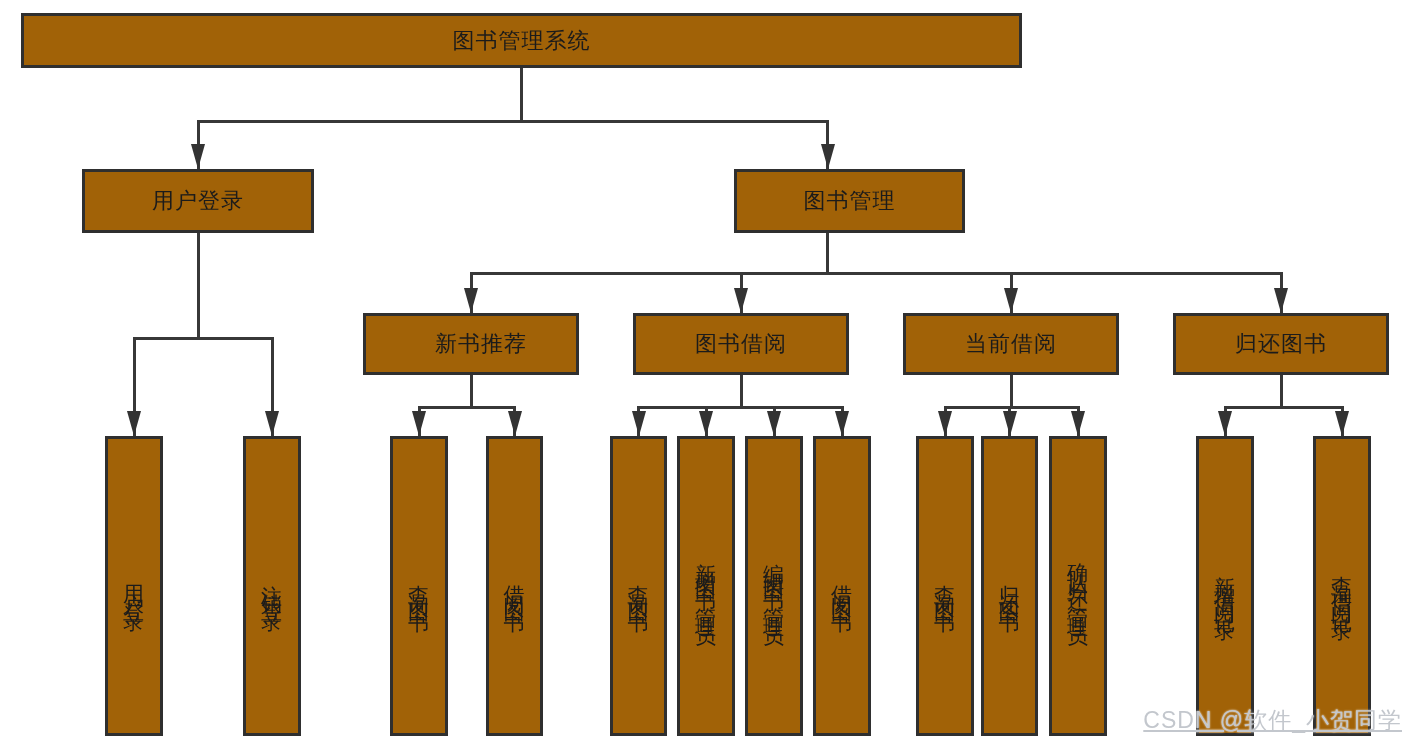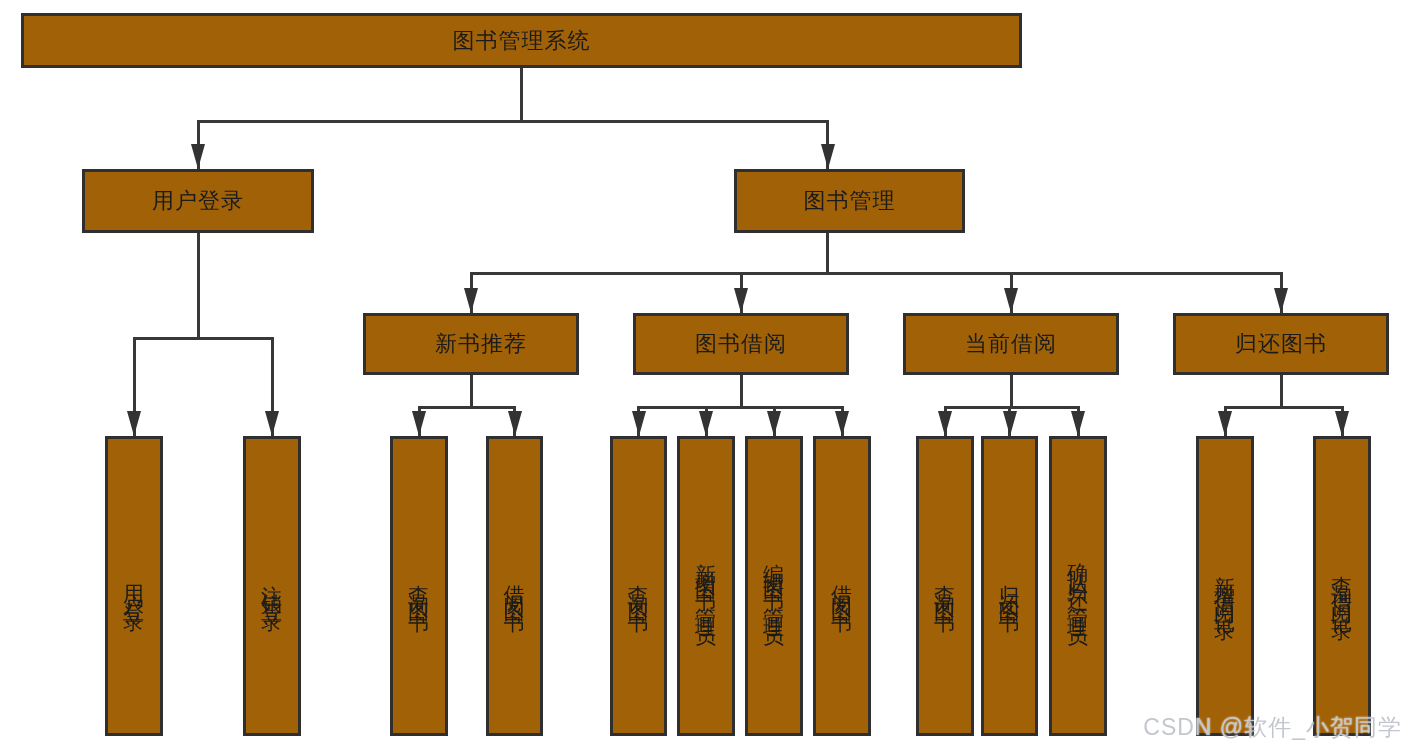--- a/index.html
+++ b/index.html
@@ -54,27 +54,28 @@
     width: 0;
     height: 0;
     border-left: 7px solid transparent;
     border-right: 7px solid transparent;
     border-top: 25px solid #333333;
     z-index: 3;
   }
   .watermark {
     position: absolute;
     right: 3px;
-    bottom: 4px;
+    bottom: 11px;
     font-size: 23px;
     color: #c3c7cd;
     text-shadow: 0 0 2px #ffffff;
     letter-spacing: 1px;
     z-index: 10;
     white-space: nowrap;
+    text-decoration: underline;
   }
 </style>
 </head>
 <body>
 
 <div class="canvas" id="diagram-canvas">
     <div class="node" style="left: 21px; top: 13px; width: 1001px; height: 55px;">
       <span class="lbl-h">图书管理系统</span>
     </div>
     <div class="node" style="left: 82px; top: 169px; width: 232px; height: 64px;">

